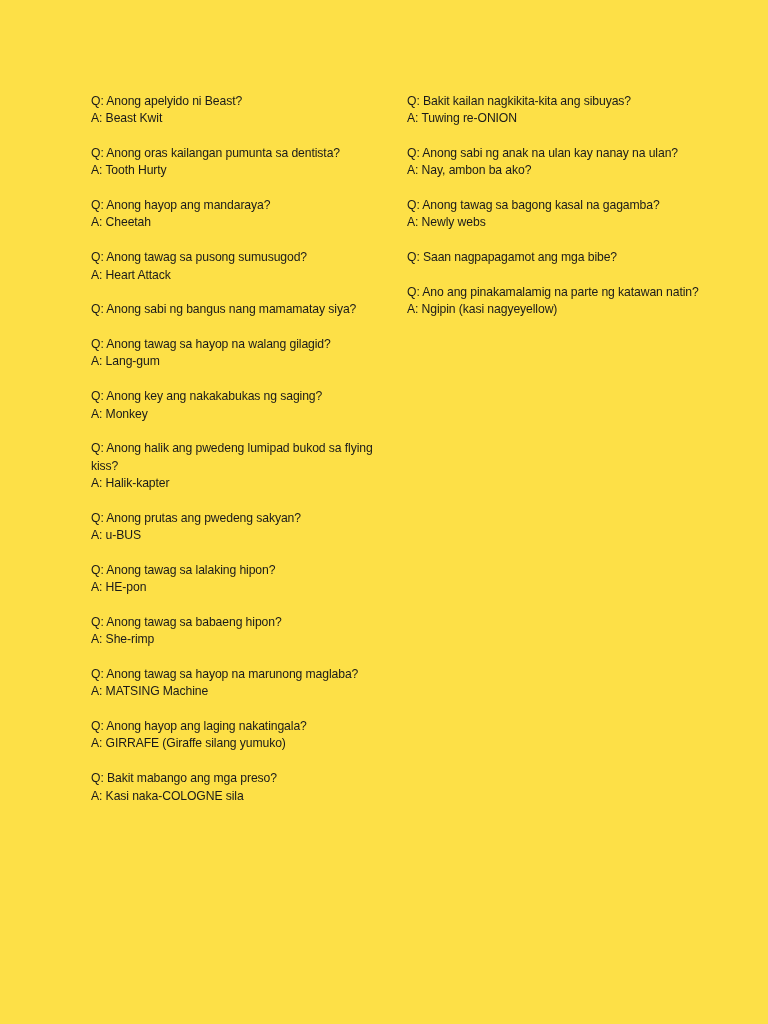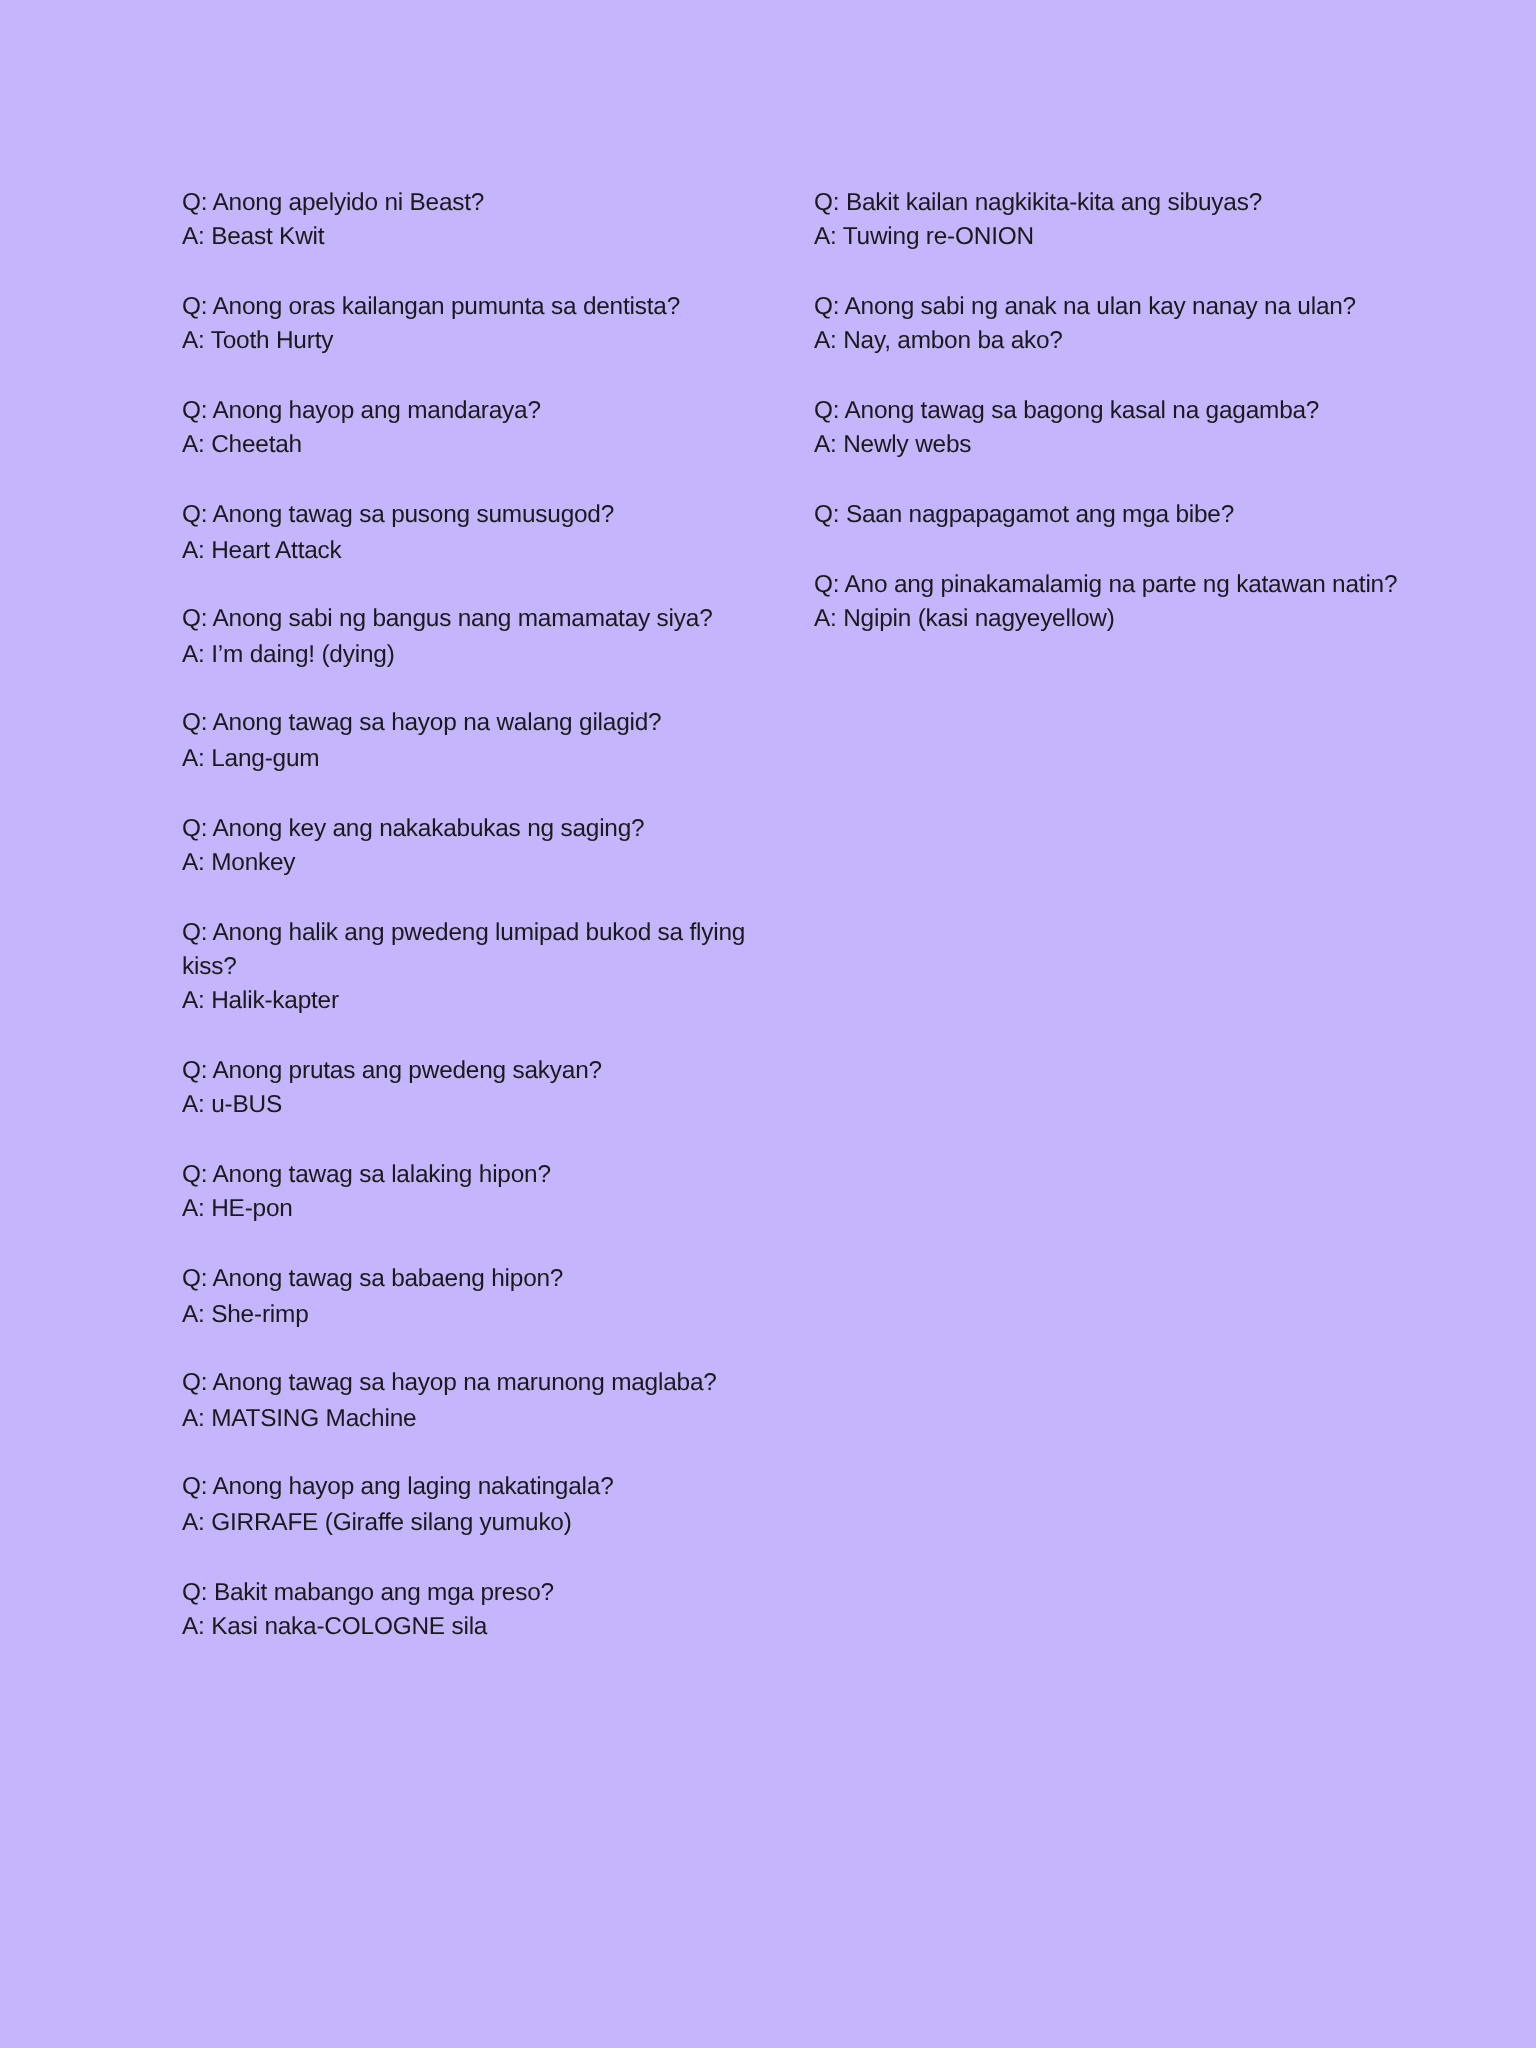--- a/index.html
+++ b/index.html
@@ -12,21 +12,21 @@
       height: 1024px;
       position: relative;
       overflow: hidden;
       font-family: "Liberation Sans", sans-serif;
       color: #1a1a1a;
     }
     .page {
       position: absolute;
       left: 0; top: 0;
       width: 768px; height: 1024px;
-      background: #c4b5fd;
+      background: #fde047;
     }
     .column {
       position: absolute;
       top: 93px;
     }
     .col-left { left: 91px; width: 290px; }
     .col-right { left: 407px; width: 300px; }
     .qa {
       margin: 0 0 17.5px 0;
     }
@@ -54,21 +54,20 @@
     <div class="qa">
       <div class="line">Q: Anong hayop ang mandaraya?</div>
       <div class="line">A: Cheetah</div>
     </div>
     <div class="qa">
       <div class="line">Q: Anong tawag sa pusong sumusugod?</div>
       <div class="line">A: Heart Attack</div>
     </div>
     <div class="qa">
       <div class="line">Q: Anong sabi ng bangus nang mamamatay siya?</div>
-      <div class="line">A: I’m daing! (dying)</div>
     </div>
     <div class="qa">
       <div class="line">Q: Anong tawag sa hayop na walang gilagid?</div>
       <div class="line">A: Lang-gum</div>
     </div>
     <div class="qa">
       <div class="line">Q: Anong key ang nakakabukas ng saging?</div>
       <div class="line">A: Monkey</div>
     </div>
     <div class="qa">

